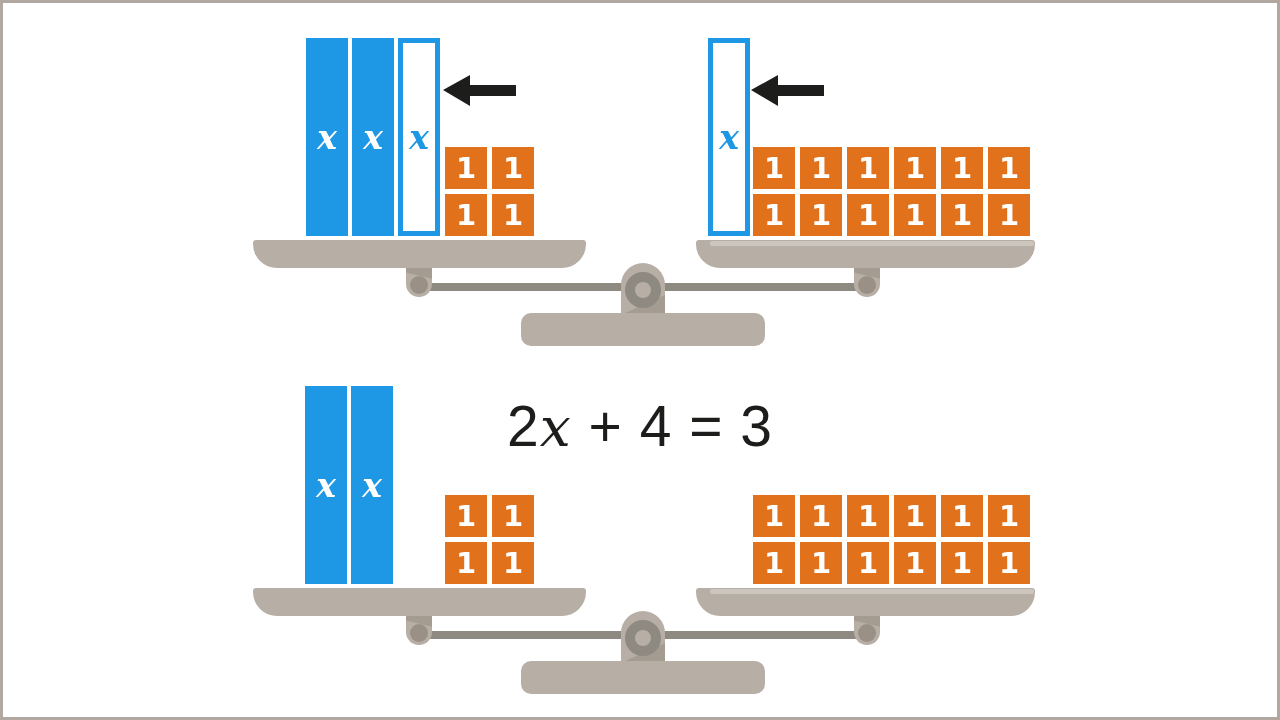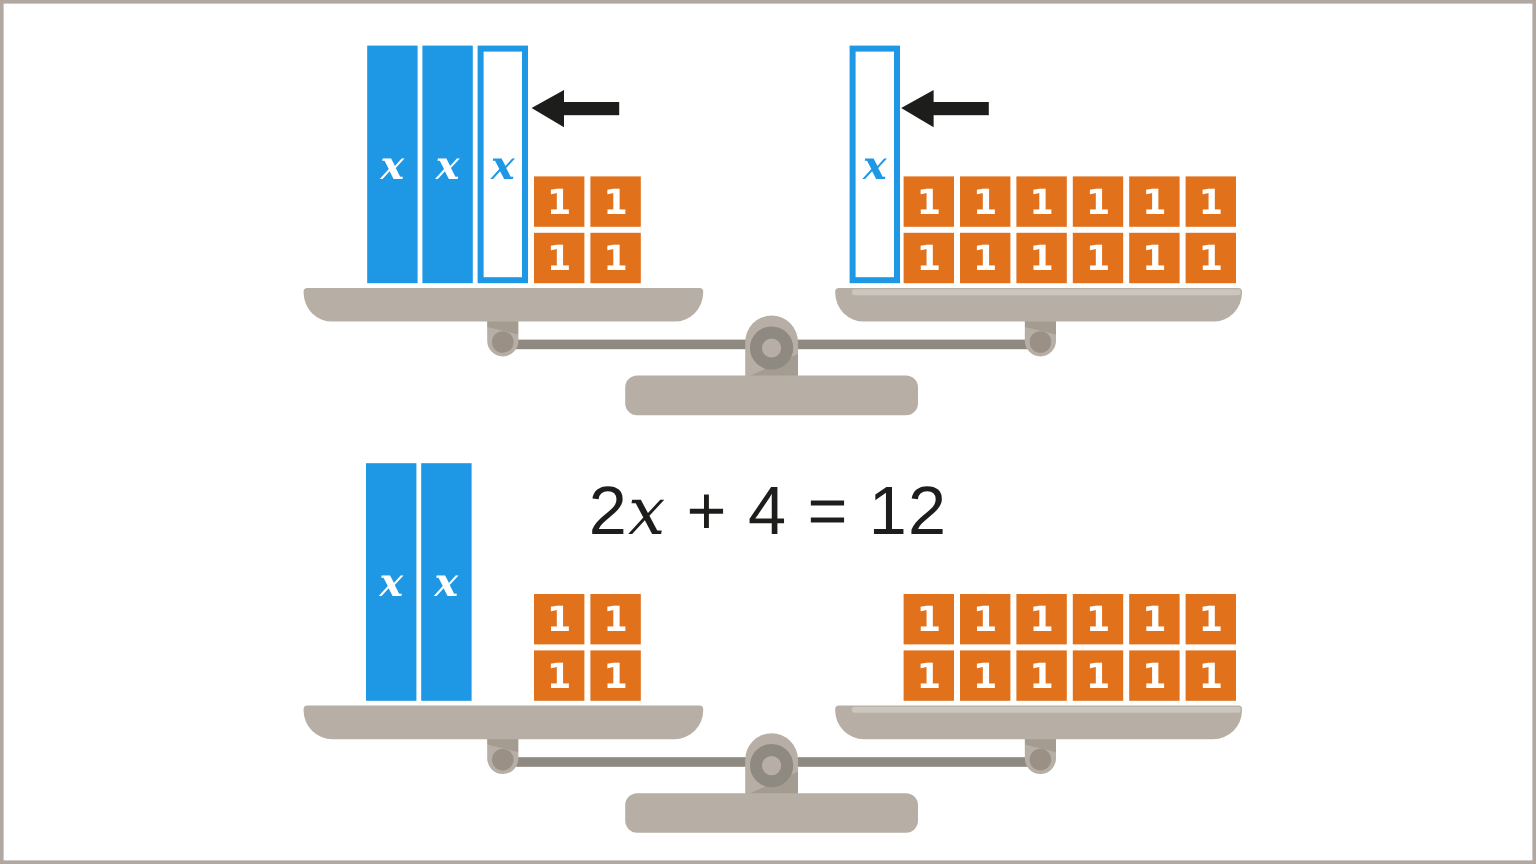--- a/index.html
+++ b/index.html
@@ -156,21 +156,21 @@
       <div class="head"></div>
       <div class="shaft"></div>
     </div>
     <div class="arrow arrow-right-pan">
       <div class="head"></div>
       <div class="shaft"></div>
     </div>
   </div>
 
   <div class="equation">
-    <span>2</span><span class="var">x</span><span> + 4 = 12</span>
+    <span>2</span><span class="var">x</span><span> + 4 = 3</span>
   </div>
 
   <div class="scale scale-bottom">
     <div class="beam"></div>
     <div class="hinge hinge-left"></div>
     <div class="hinge hinge-right"></div>
     <div class="pan pan-left"></div>
     <div class="pan pan-right pan-highlight"></div>
     <div class="pivot">
       <div class="ring"></div>

